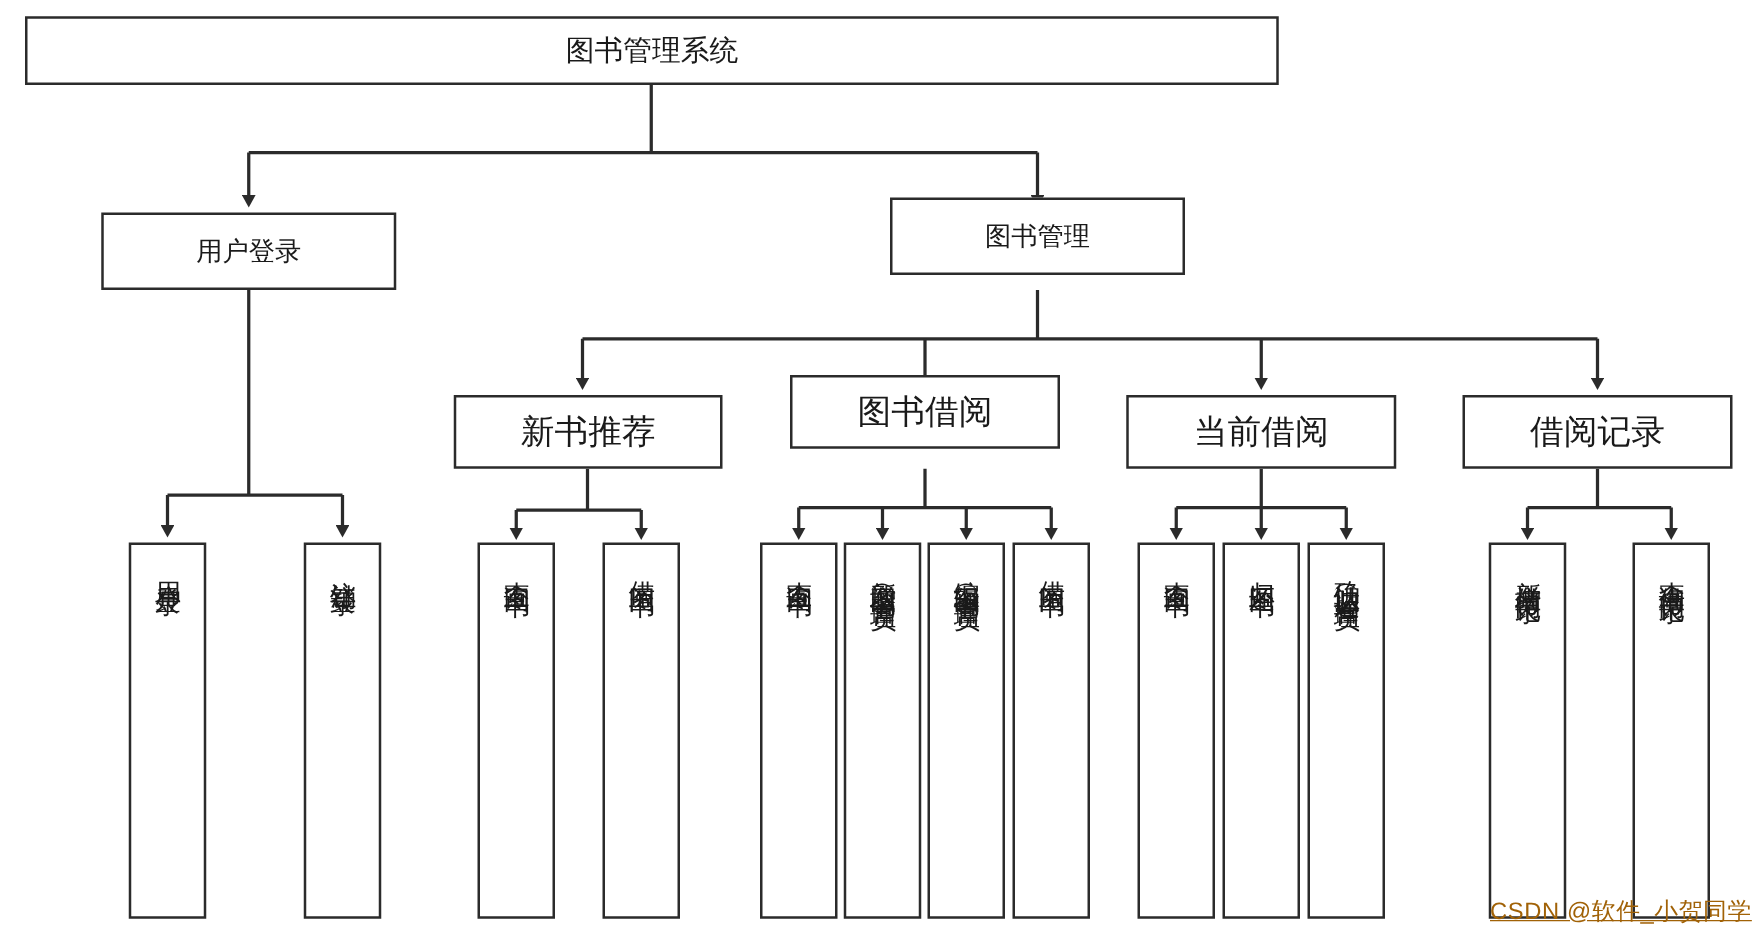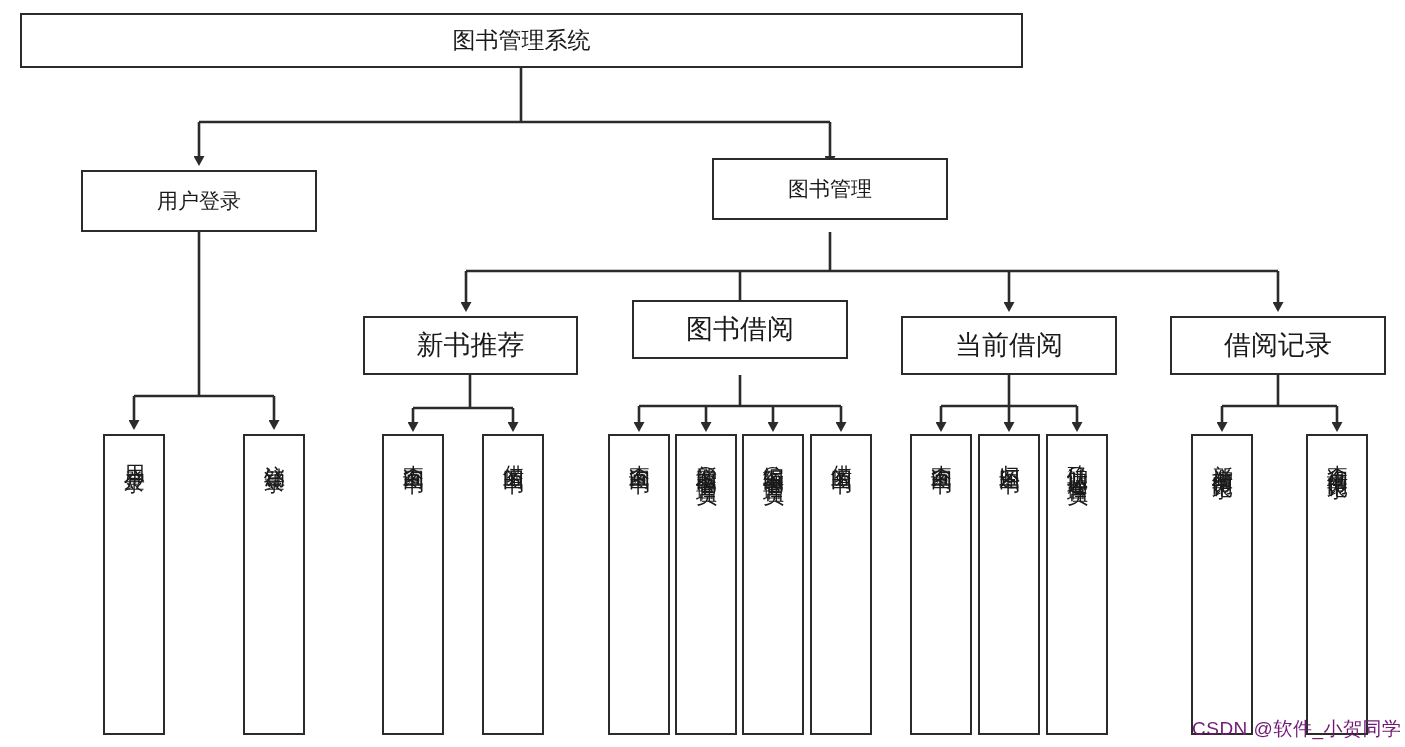--- a/index.html
+++ b/index.html
@@ -59,23 +59,24 @@
     position: absolute;
     left: 0;
     top: 0;
     width: 1405px;
     height: 747px;
     pointer-events: none;
   }
   .watermark {
     position: absolute;
     font-size: 19px;
-    color: #701a75;
+    color: #a16207;
     white-space: nowrap;
     letter-spacing: 0.5px;
+    text-decoration: underline;
   }
 </style>
 </head>
 <body>
 
 <div id="canvas">
 
   <svg id="edges" viewBox="0 0 1405 747" xmlns="http://www.w3.org/2000/svg">
     <defs>
       <marker id="arrow" markerWidth="10" markerHeight="11" refX="1" refY="5.5" orient="auto" markerUnits="userSpaceOnUse">

